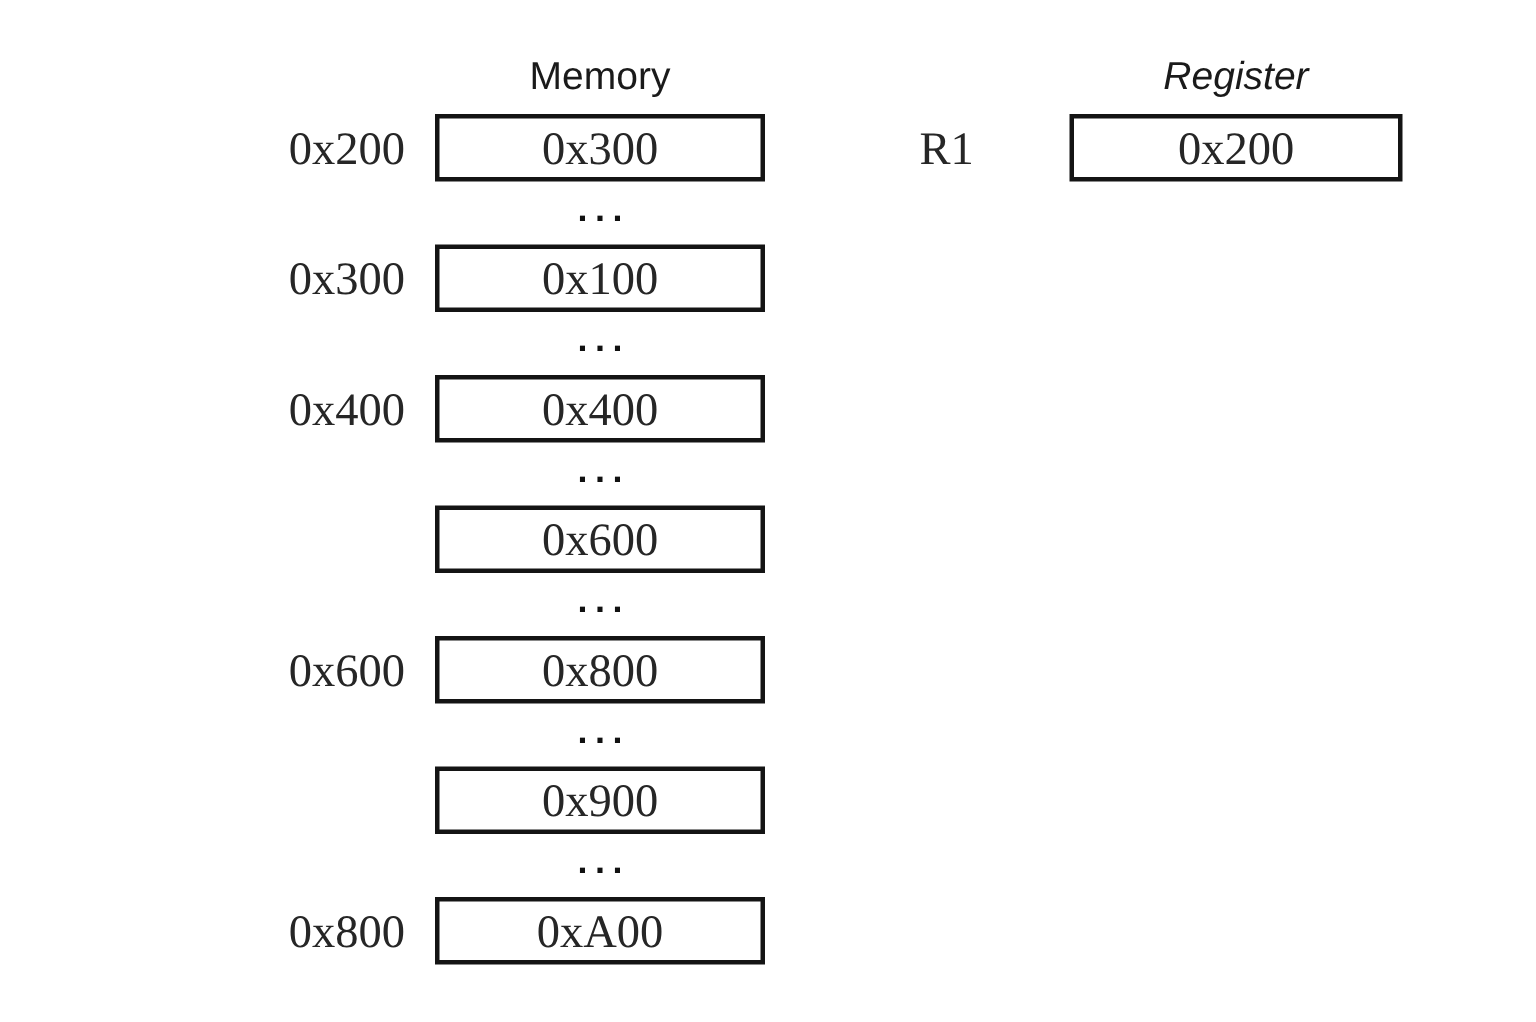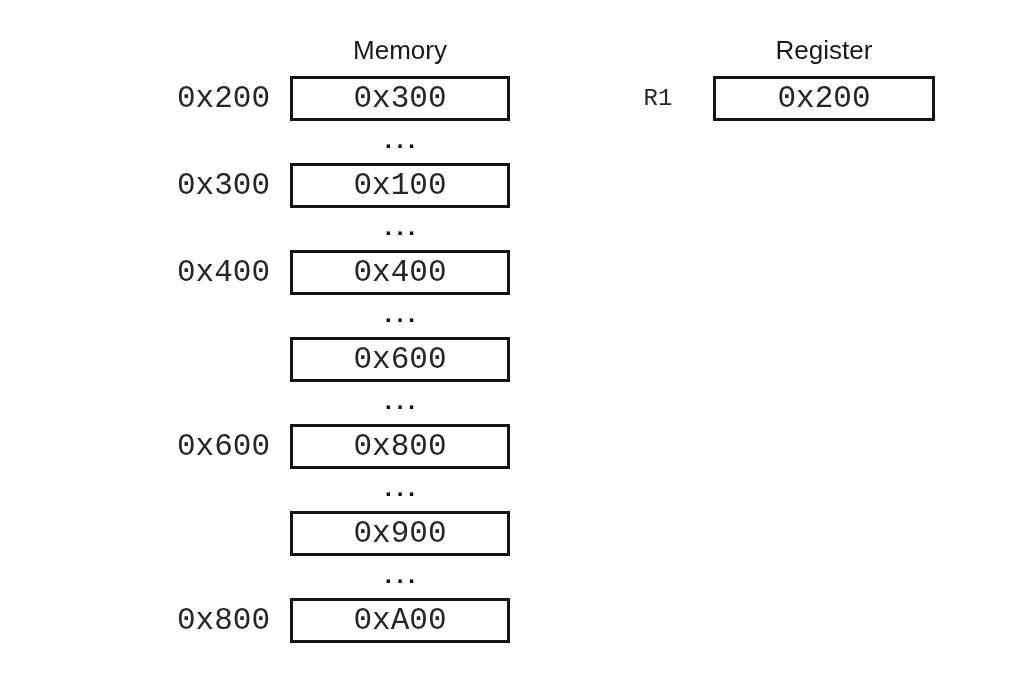--- a/index.html
+++ b/index.html
@@ -15,33 +15,33 @@
   }
   .figure {
     position: relative;
     width: 1024px;
     height: 681px;
     background: var(--bg);
     font-family: "Liberation Sans", sans-serif;
     overflow: hidden;
   }
   .mono {
-    font-family: Liberation Mono, monospace;
+    font-family: Liberation Serif, serif;
   }
   .col-title {
     position: absolute;
     top: 36px;
     height: 28px;
     line-height: 28px;
     text-align: center;
     font-size: 26px;
     color: var(--ink);
   }
   .memory-title { left: 290px; width: 220px; }
-  .register-title { left: 713px; width: 222px; }
+  .register-title { left: 713px; width: 222px; font-style: italic; }
 
   .memory-column {
     position: absolute;
     left: 290px;
     top: 76px;
     width: 220px;
   }
   .mem-row {
     position: relative;
     width: 220px;
@@ -99,22 +99,22 @@
     width: 222px;
     height: 45px;
   }
   .reg-name {
     position: absolute;
     right: calc(100% + 10px);
     top: 0;
     width: 90px;
     height: 45px;
     line-height: 45px;
-    text-align: center;
-    font-size: 24px;
+    text-align: left;
+    font-size: 31px;
     color: var(--mono-ink);
     white-space: nowrap;
   }
 </style>
 </head>
 <body>
 
 <div class="figure">
 
   <div class="col-title memory-title">Memory</div>

